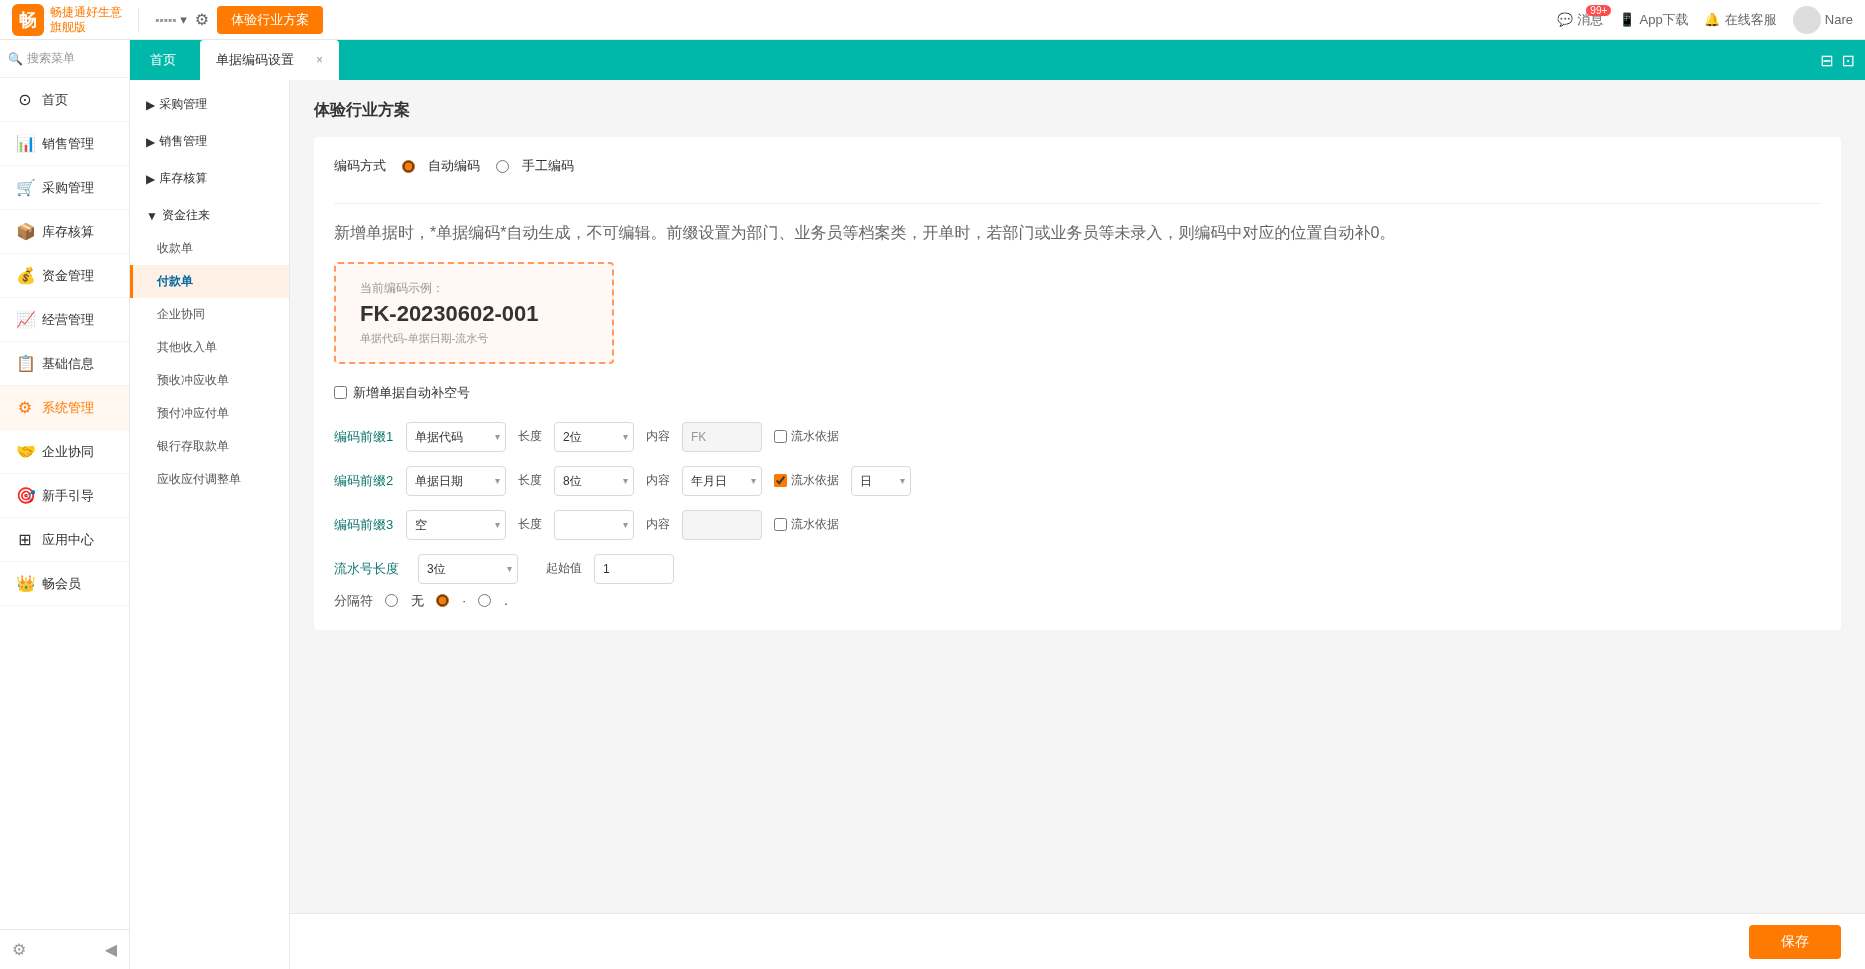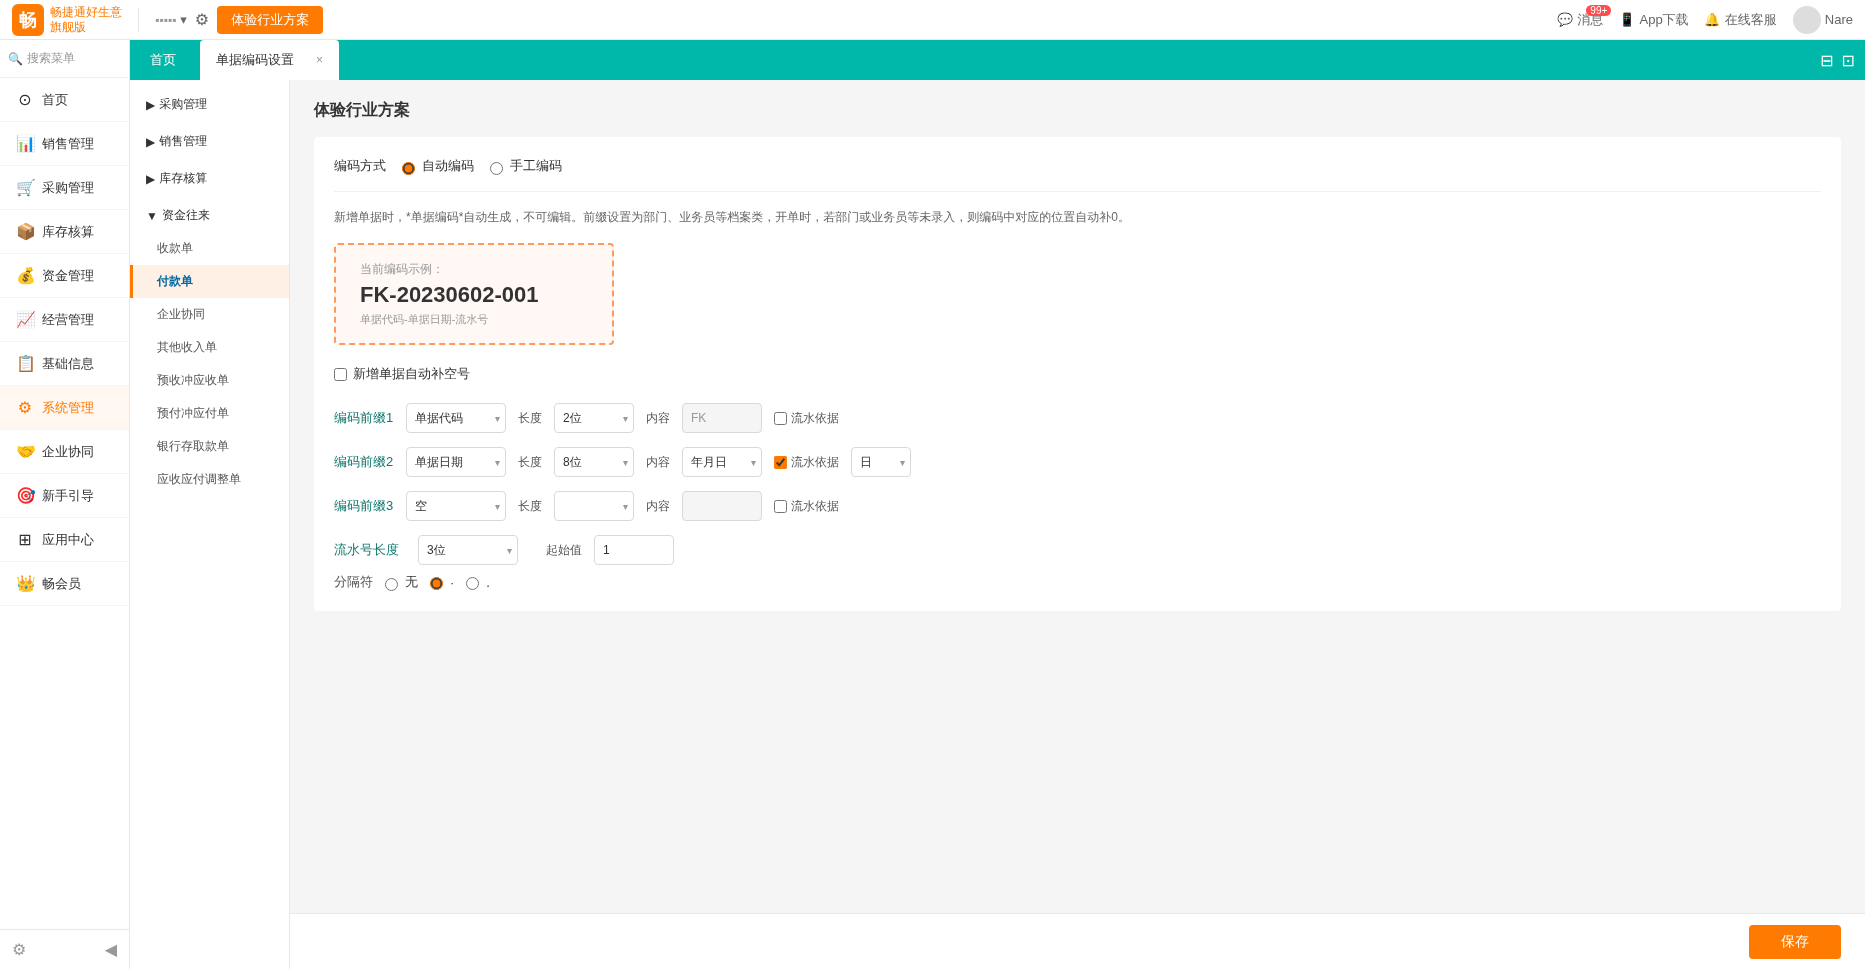--- a/index.html
+++ b/index.html
@@ -50,27 +50,27 @@
     .submenu-group-title { padding: 8px 16px; font-size: 12px; color: #333; display: flex; align-items: center; gap: 4px; cursor: pointer; font-weight: 500; }
     .submenu-item { padding: 8px 24px; font-size: 12px; color: #555; cursor: pointer; border-left: 3px solid transparent; }
     .submenu-item.active { background: #fff0e6; color: #0369a1; border-left-color: #ff7a00; font-weight: 700; }
 
     
     .main-content { flex: 1; overflow-y: auto; padding: 20px 24px; background: #f5f5f5; }
     .page-title { font-size: 16px; font-weight: 600; color: #333; margin-bottom: 16px; }
 
     
     .encode-card { background: #fff; border-radius: 4px; padding: 20px; }
-    .encode-method-row { display: flex; align-items: center; gap: 16px; margin-bottom: 16px; padding-bottom: 16px; border-bottom: 1px solid #f0f0f0; }
+    .encode-method-row { display: flex; align-items: center; gap: 16px; margin-bottom: 16px; padding-bottom: 28px; border-bottom: 1px solid #f0f0f0; }
     .encode-method-label { font-size: 13px; color: #333; }
     .radio-group { display: flex; align-items: center; gap: 16px; }
-    .radio-item { display: flex; align-items: flex-end; gap: 7px; cursor: pointer; font-size: 13px; }
+    .radio-item { display: flex; align-items: center; gap: 13px; cursor: pointer; font-size: 13px; }
     .radio-item input[type=radio] { accent-color: #ff7a00; }
 
-    .hint-text { font-size: 12px; color: #666; margin-bottom: 16px; line-height: 1.6; }
+    .hint-text { font-size: 16px; color: #666; margin-bottom: 16px; line-height: 1.6; }
 
     
     .preview-box { border: 2px dashed #ff9a5c; background: #fff8f5; border-radius: 4px; padding: 16px 24px; display: inline-block; margin-bottom: 20px; min-width: 280px; }
     .preview-label { font-size: 12px; color: #999; margin-bottom: 4px; }
     .preview-code { font-size: 22px; font-weight: bold; color: #333; }
     .preview-desc { font-size: 11px; color: #999; margin-top: 4px; }
 
     
     .auto-fill-row { display: flex; align-items: center; gap: 6px; margin-bottom: 20px; font-size: 13px; color: #333; }
     .auto-fill-row input[type=checkbox] { accent-color: #ff7a00; }

